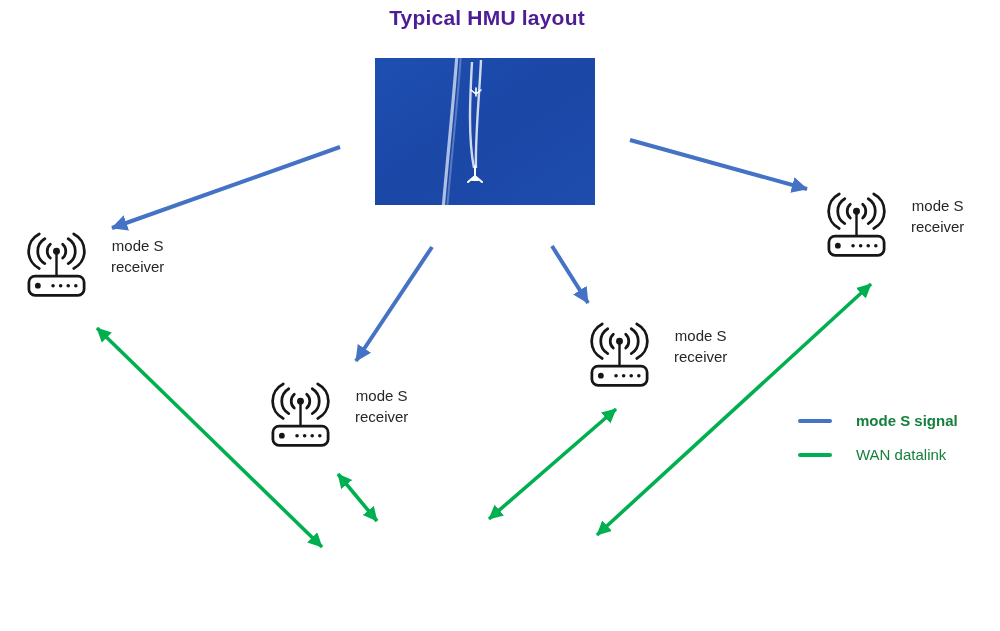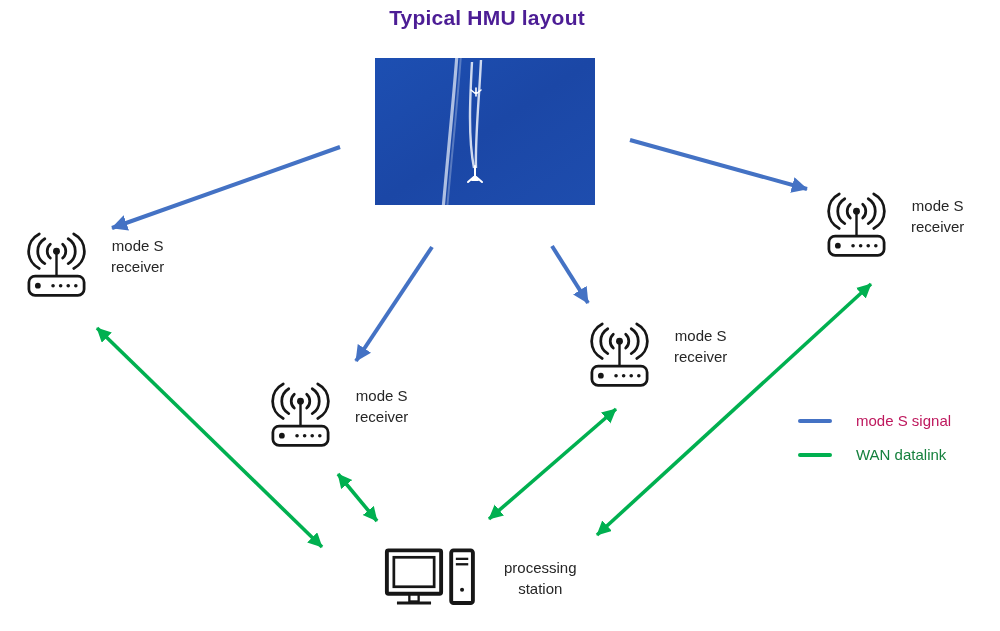--- a/index.html
+++ b/index.html
@@ -162,34 +162,25 @@
   <div class="node receiver" style="left:822px;top:190px;">
     <span class="icon-wrap">
       <svg width="69" height="70">
           <use href="#receiver-icon"></use>
         </svg>
     </span>
     <div class="node-label">mode S
 receiver</div>
   </div>
 
-  <div class="node station" style="left:383px;top:548px;">
-    <span class="icon-wrap">
-      <svg width="93" height="62">
-          <use href="#computer-icon"></use>
-        </svg>
-    </span>
-    <div class="node-label">processing
-station</div>
-  </div>
 
   <div class="legend">
     <div class="legend-row">
       <span class="legend-line" style="background: rgb(68, 114, 196);"></span>
-      <span class="legend-label" style="color: #be185d;">mode S signal</span>
+      <span class="legend-label" style="color: #15803d; font-weight: bold;">mode S signal</span>
     </div>
     <div class="legend-row">
       <span class="legend-line" style="background: rgb(0, 176, 80);"></span>
       <span class="legend-label" style="color: #15803d;">WAN datalink</span>
     </div>
   </div>
 
 </div>
 
 </body></html>

